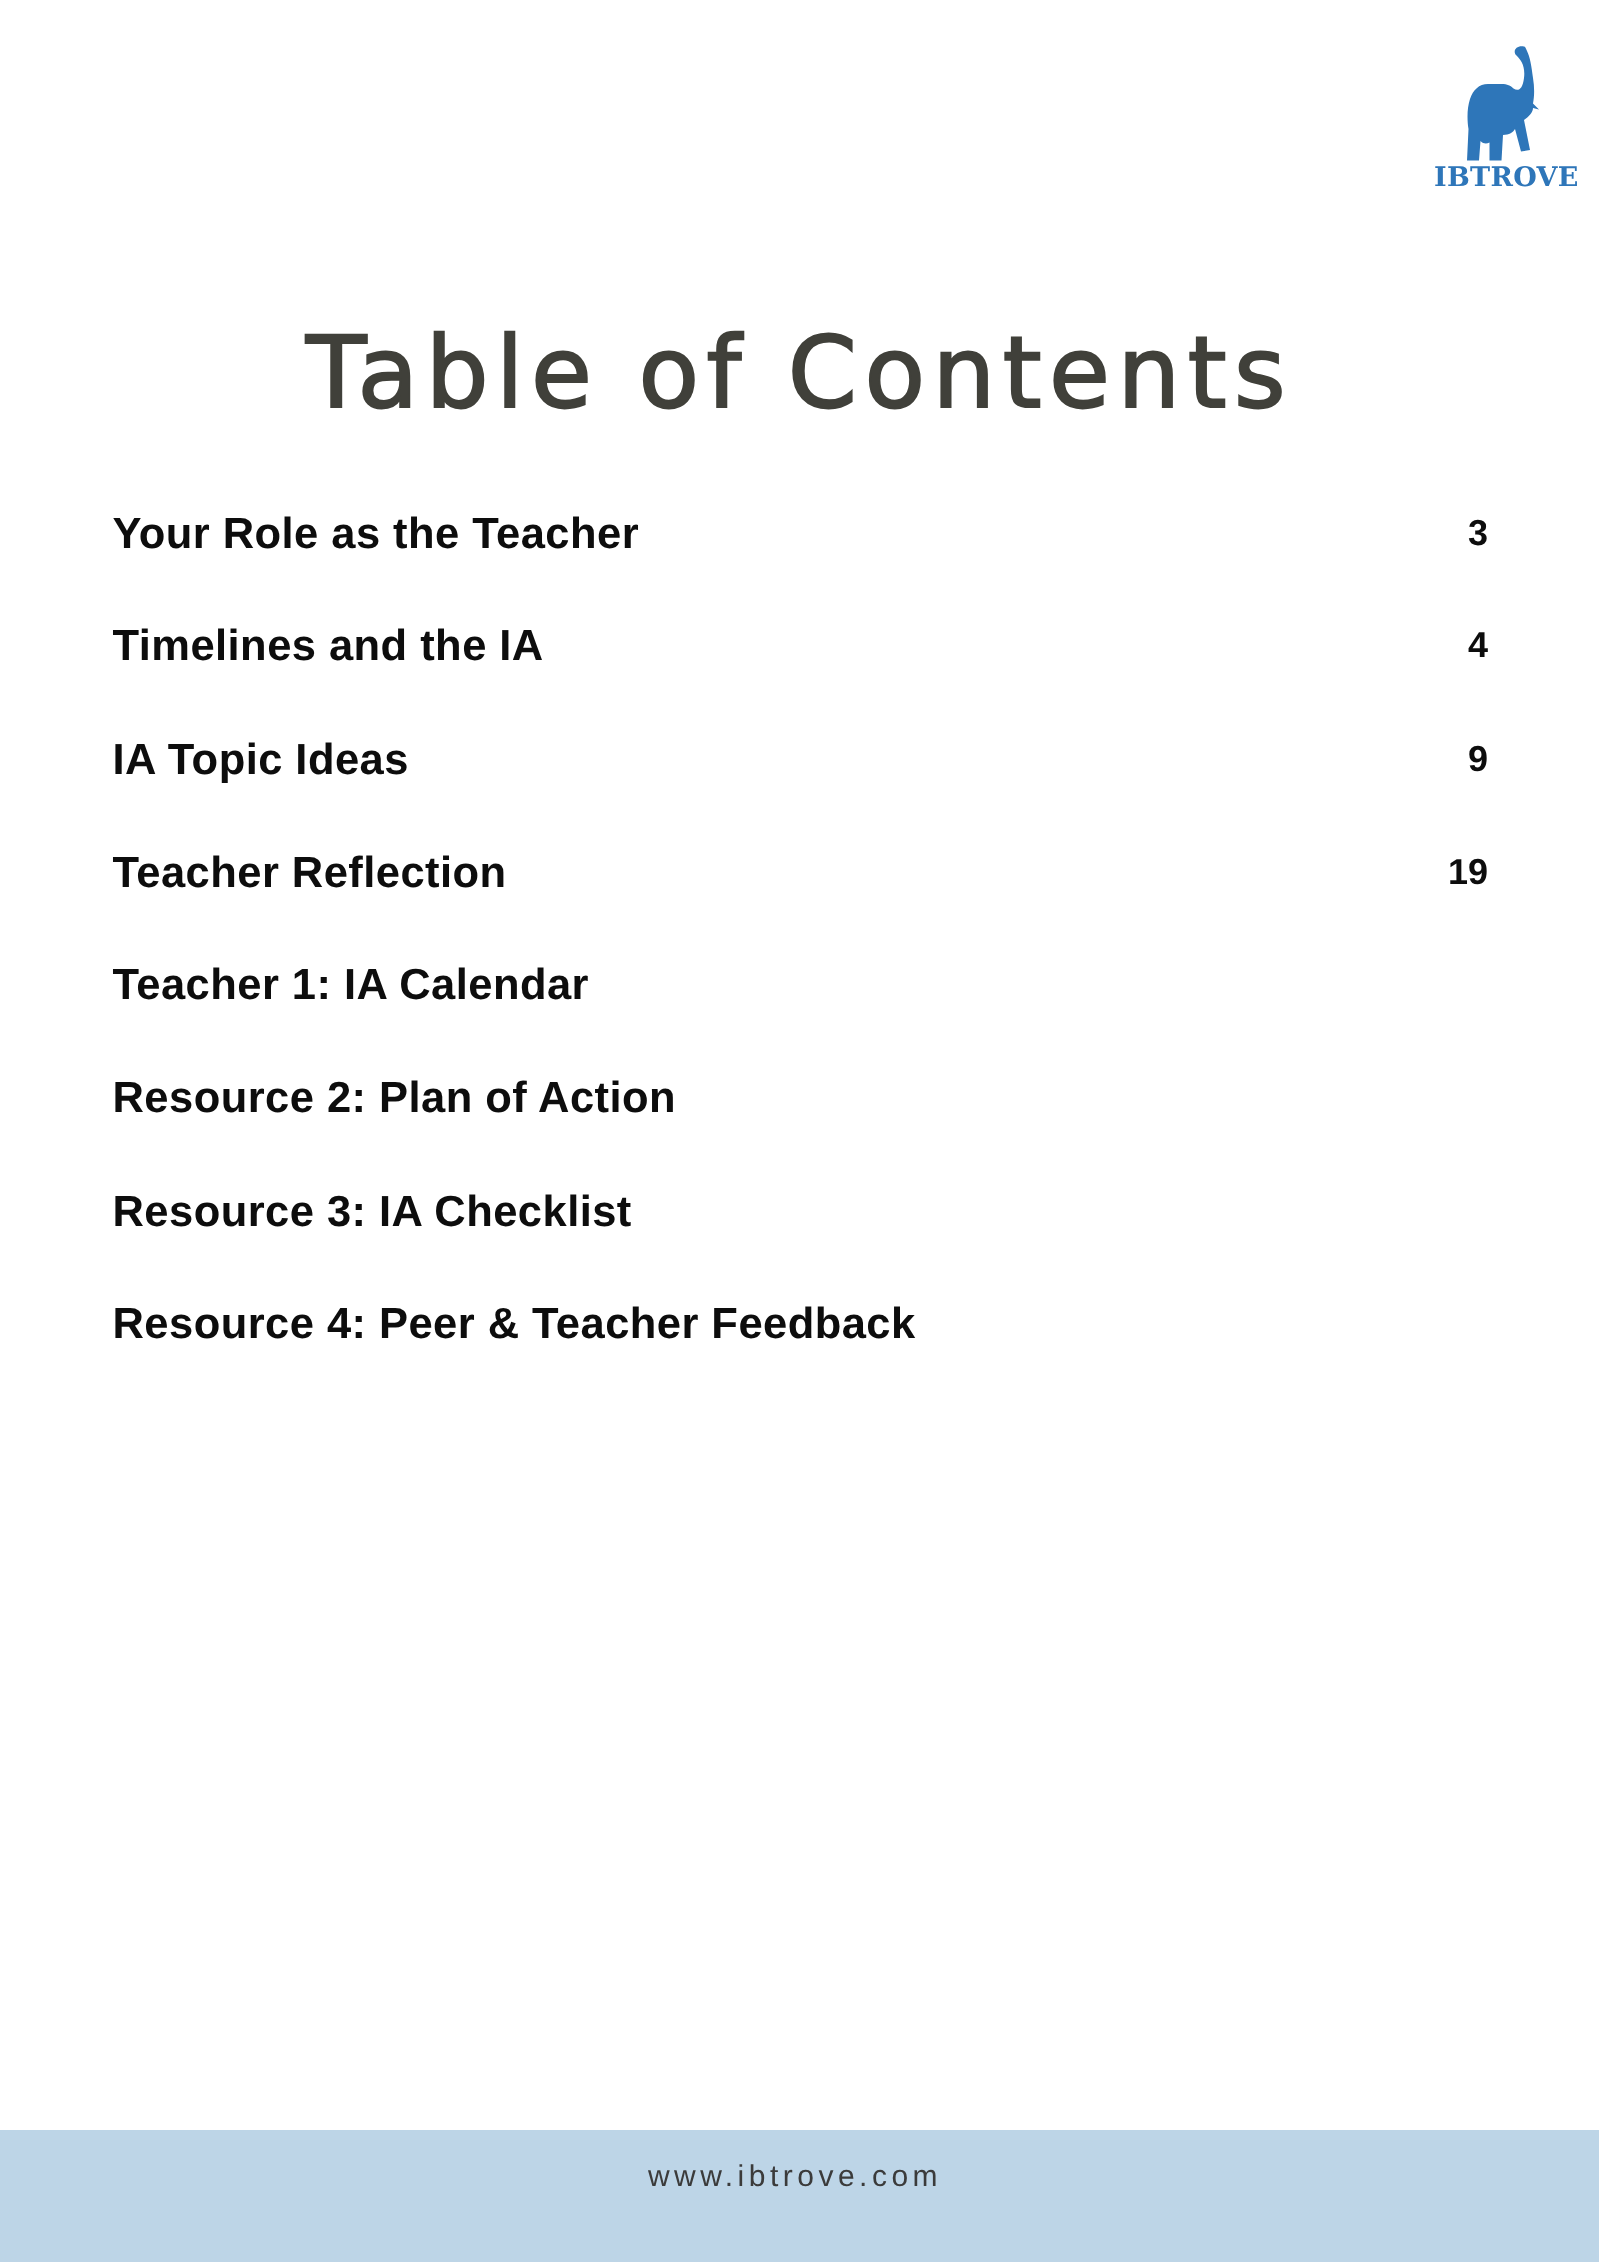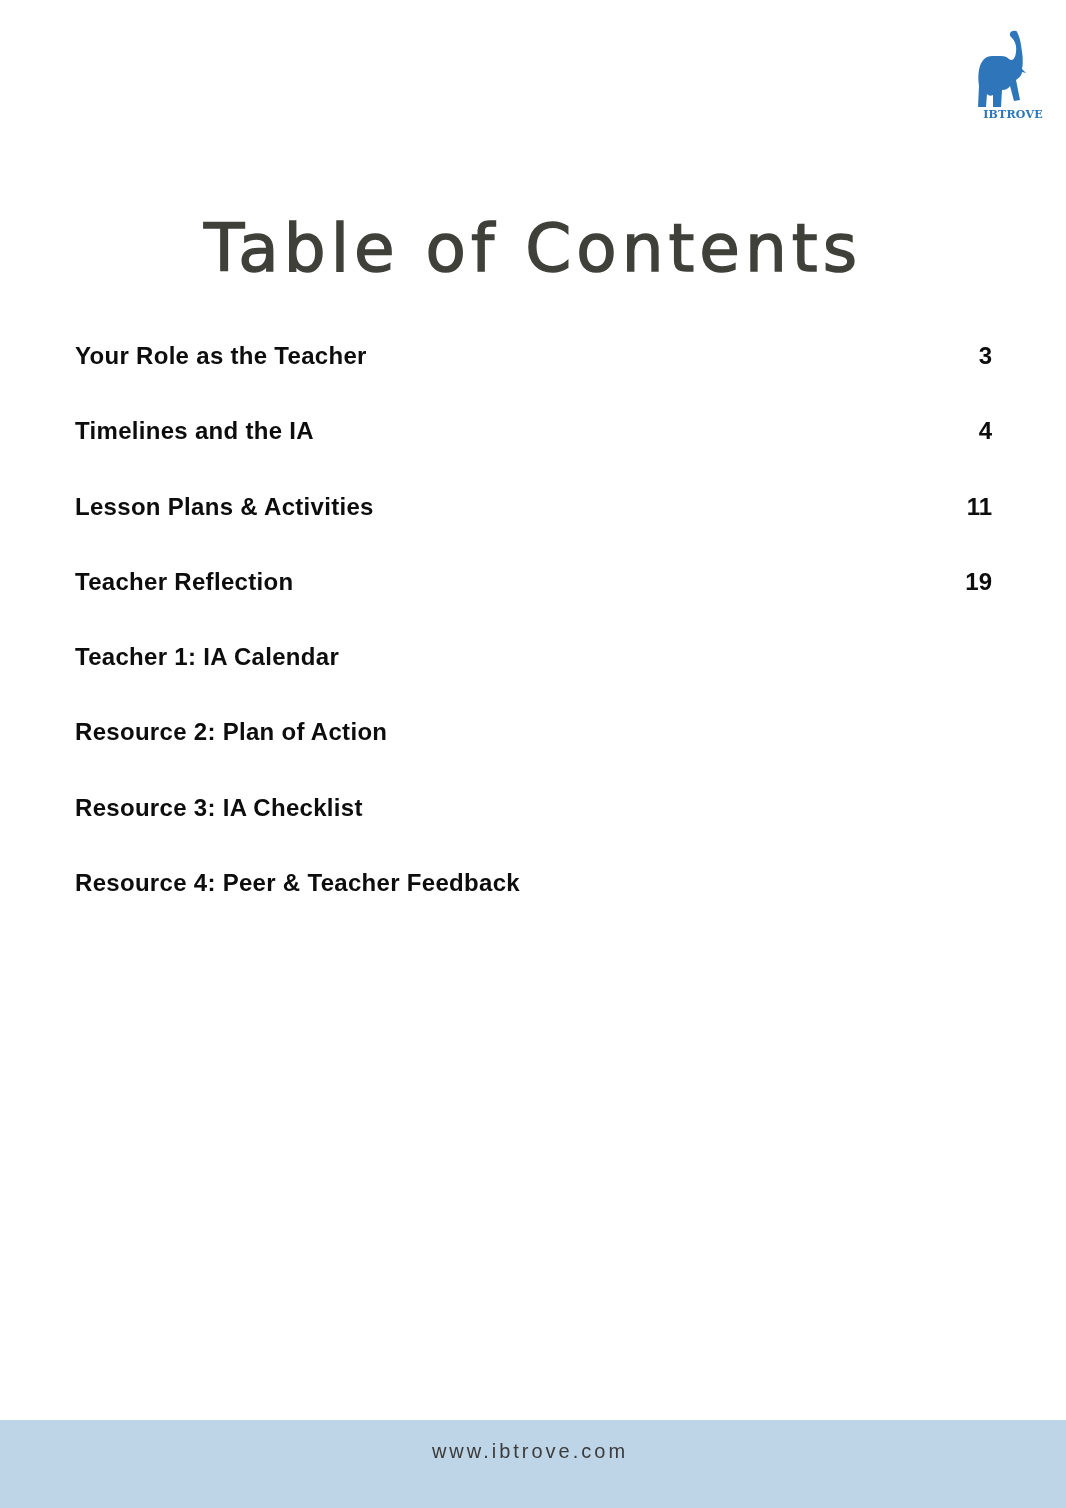--- a/index.html
+++ b/index.html
@@ -18,27 +18,27 @@
     .logo {
       position: absolute;
       left: 956px;
       top: 28px;
       width: 82px;
       height: 100px;
     }
     .logo svg { display: block; }
     .logo-text {
       position: absolute;
-      left: 16px;
+      left: 0;
       top: 80px;
       width: 82px;
       text-align: center;
       font-family: "DejaVu Serif", serif;
       font-weight: bold;
-      font-size: 11px;
+      font-size: 18px;
       letter-spacing: 0.2px;
       color: #2e76b9;
     }
     .page-title {
       position: absolute;
       left: 0;
       top: 178px;
       width: 1066px;
       text-align: center;
       font-family: "DejaVu Sans", sans-serif;
@@ -63,21 +63,21 @@
       display: flex;
       justify-content: space-between;
       align-items: center;
       height: 75.3px;
       line-height: 34px;
       align-items: flex-start;
     }
     .toc-label {
       font-family: "Liberation Sans", sans-serif;
       font-weight: bold;
-      font-size: 24px;
+      font-size: 29px;
       letter-spacing: 0.3px;
       color: #0d0d0d;
       cursor: pointer;
       text-align: right;
     }
     .toc-page {
       font-family: "Liberation Sans", sans-serif;
       font-weight: bold;
       font-size: 24px;
       color: #0d0d0d;
@@ -145,22 +145,22 @@
 <ul class="toc">
   <li class="toc-row">
     <span class="toc-label">Your Role as the Teacher</span>
     <span class="toc-page">3</span>
   </li>
   <li class="toc-row">
     <span class="toc-label">Timelines and the IA</span>
     <span class="toc-page">4</span>
   </li>
   <li class="toc-row">
-    <span class="toc-label">Lesson Plans &amp; Activities</span>
-    <span class="toc-page">11</span>
+    <span class="toc-label">IA Topic Ideas</span>
+    <span class="toc-page">9</span>
   </li>
   <li class="toc-row">
     <span class="toc-label">Teacher Reflection</span>
     <span class="toc-page">19</span>
   </li>
   <li class="toc-row">
     <span class="toc-label">Teacher 1: IA Calendar</span>
     <span class="toc-page"></span>
   </li>
   <li class="toc-row">

